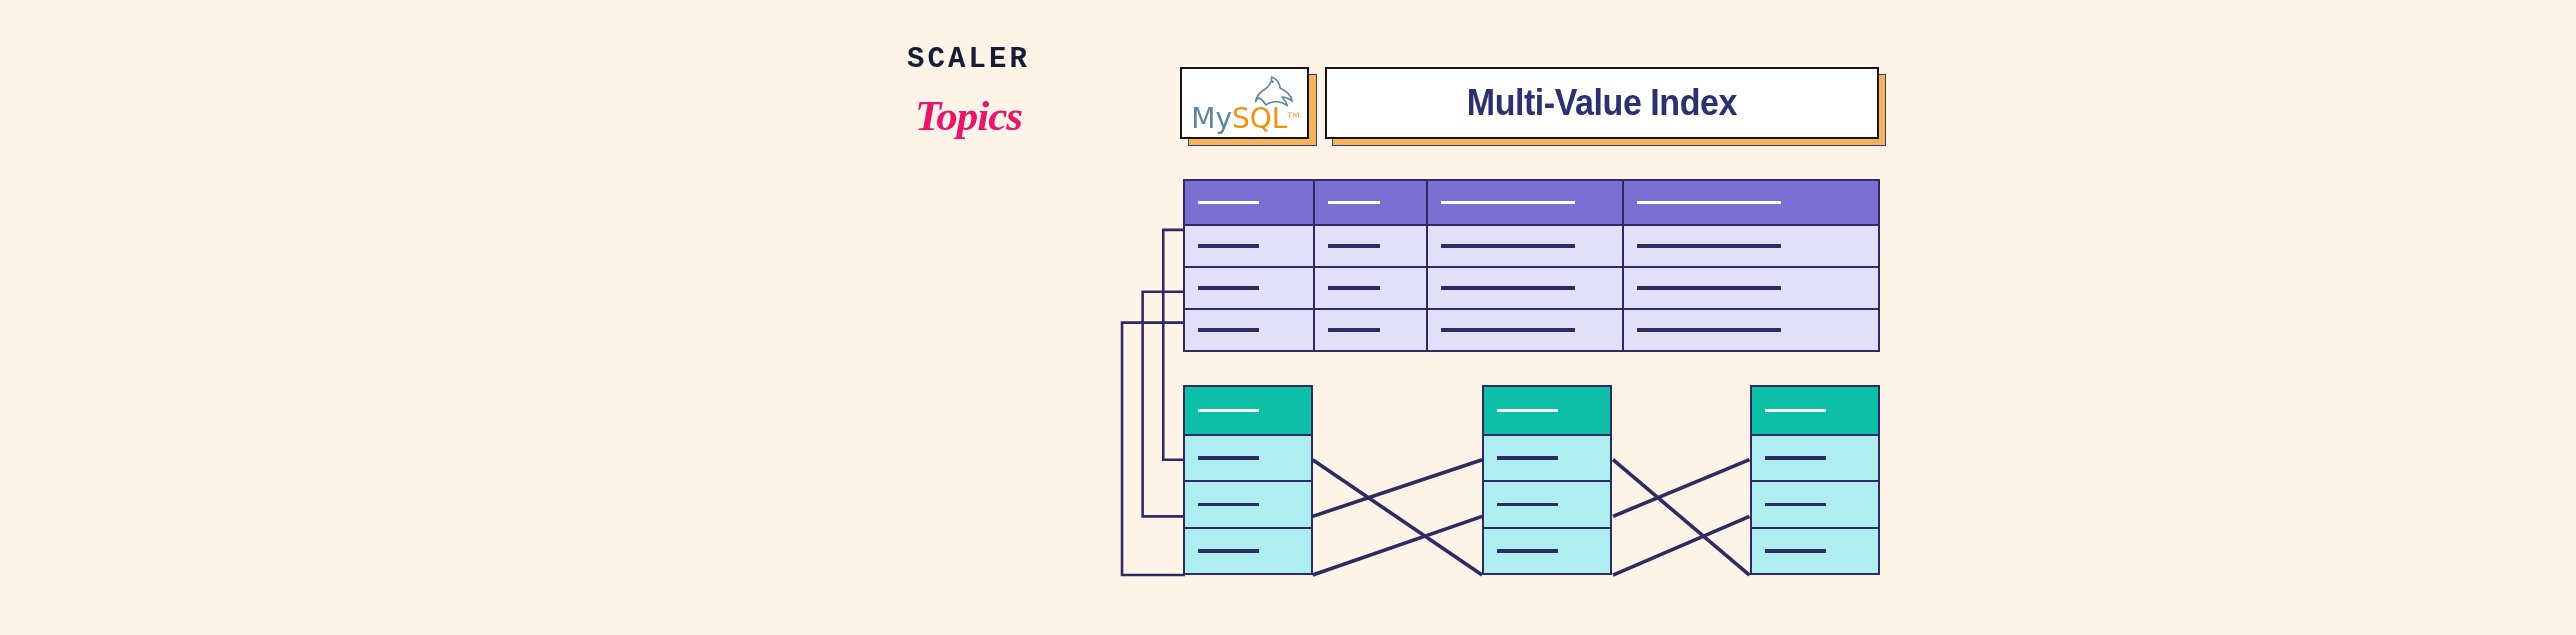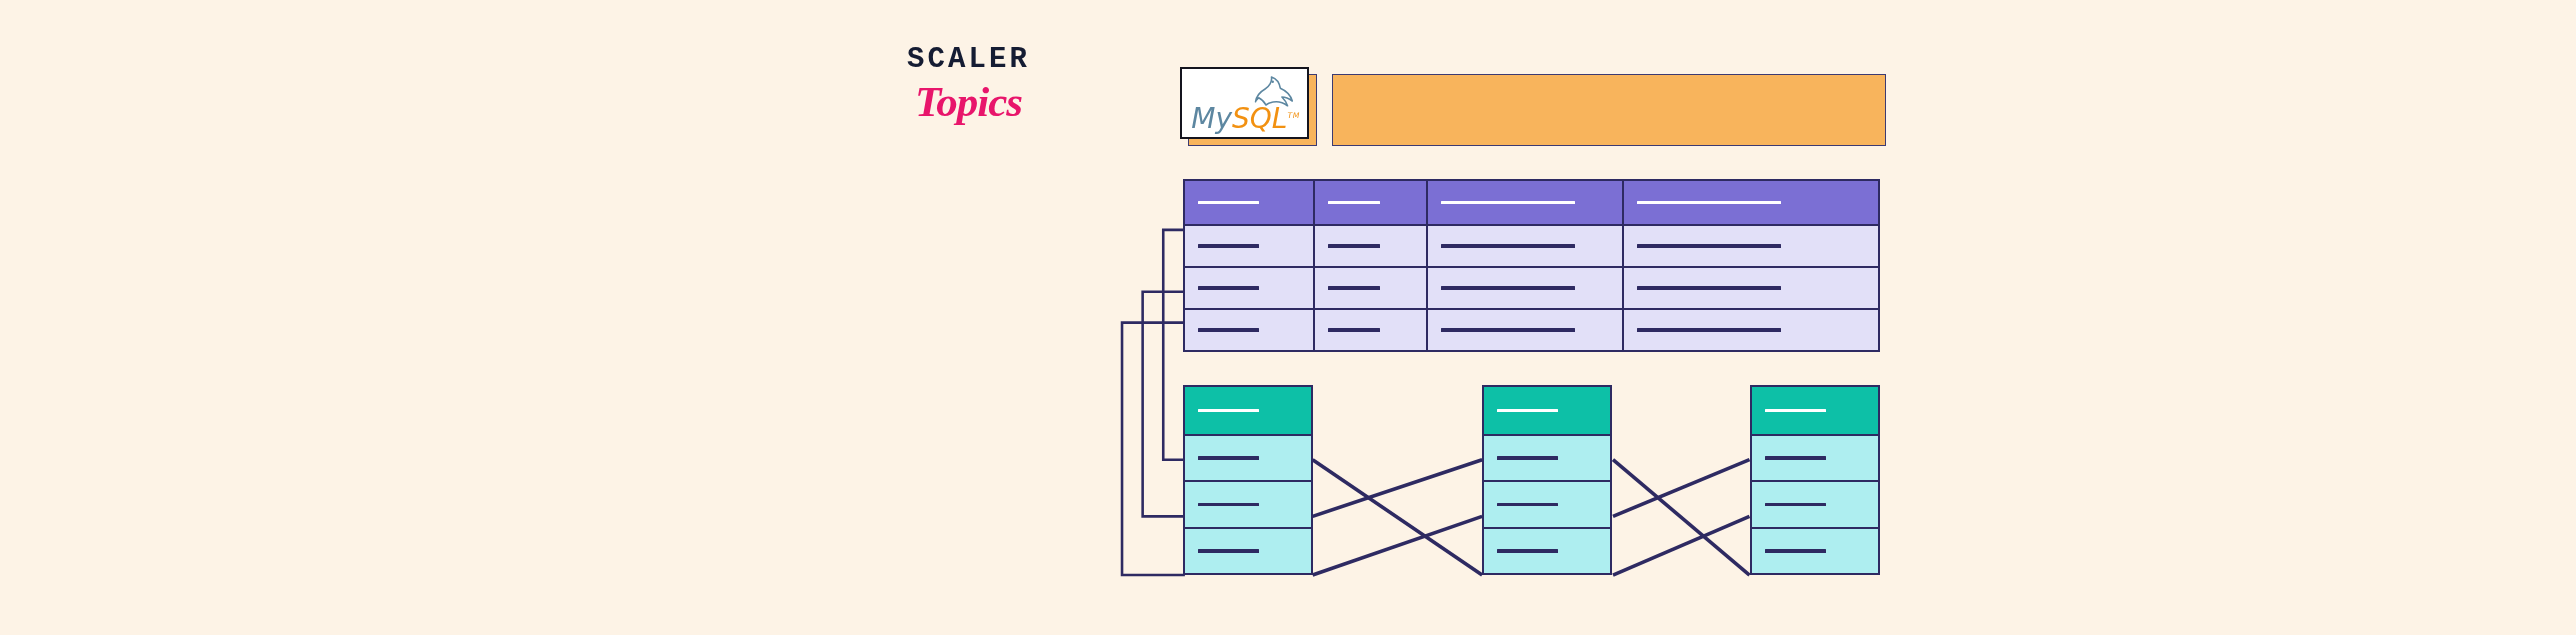--- a/index.html
+++ b/index.html
@@ -39,21 +39,21 @@
     text-align: center;
   }
   .logo-topics {
     font-family: "Liberation Serif", serif;
     font-style: italic;
     font-weight: bold;
     font-size: 43px;
     color: #e8156b;
     line-height: 1;
     text-align: center;
-    margin-top: 6px;
+    margin-top: 20px;
     letter-spacing: -1px;
   }
 
   
   .framebox {
     position: absolute;
     background: #ffffff;
     border: 2.1px solid #14141e;
     box-sizing: border-box;
     z-index: 3;
@@ -104,21 +104,20 @@
   }
   .mysql-word {
     position: absolute;
     left: 9.3px;
     bottom: 4.1px;
     font-family: "DejaVu Sans", sans-serif;
     font-size: 28px;
     font-weight: normal;
     line-height: 1;
     white-space: nowrap;
-    font-style: italic;
   }
   .mysql-my { color: #5d87a1; }
   .mysql-sql { color: #f29111; }
   .mysql-tm {
     font-size: 7.7px;
     color: #f29111;
     vertical-align: super;
     letter-spacing: 0.5px;
   }
 
@@ -205,20 +204,25 @@
         <circle cx="63" cy="22" r="3.2" fill="#5d87a1"></circle>
       </svg>
       <div class="mysql-word">
         <span class="mysql-my">My</span><span class="mysql-sql">SQL</span><span class="mysql-tm">TM</span>
       </div>
     </div>
   </div>
 
   <div class="frameshadow title-shadow"></div>
 
+  <div class="framebox title-box">
+    <div class="centerflex">
+      <div class="title-text">Multi-Value Index</div>
+    </div>
+  </div>
 
   <svg id="connectors" viewBox="0 0 6000 1234" width="3091" height="636">
 
     <path d="M 2300 446 L 2258 446 L 2258 892 L 2300 892" fill="none" stroke="#2e2a62" stroke-width="5"></path>
 
     <path d="M 2300 566 L 2218 566 L 2218 1002 L 2300 1002" fill="none" stroke="#2e2a62" stroke-width="5"></path>
 
     <path d="M 2300 626 L 2178 626 L 2178 1116 L 2300 1116" fill="none" stroke="#2e2a62" stroke-width="5"></path>
   </svg>
 

